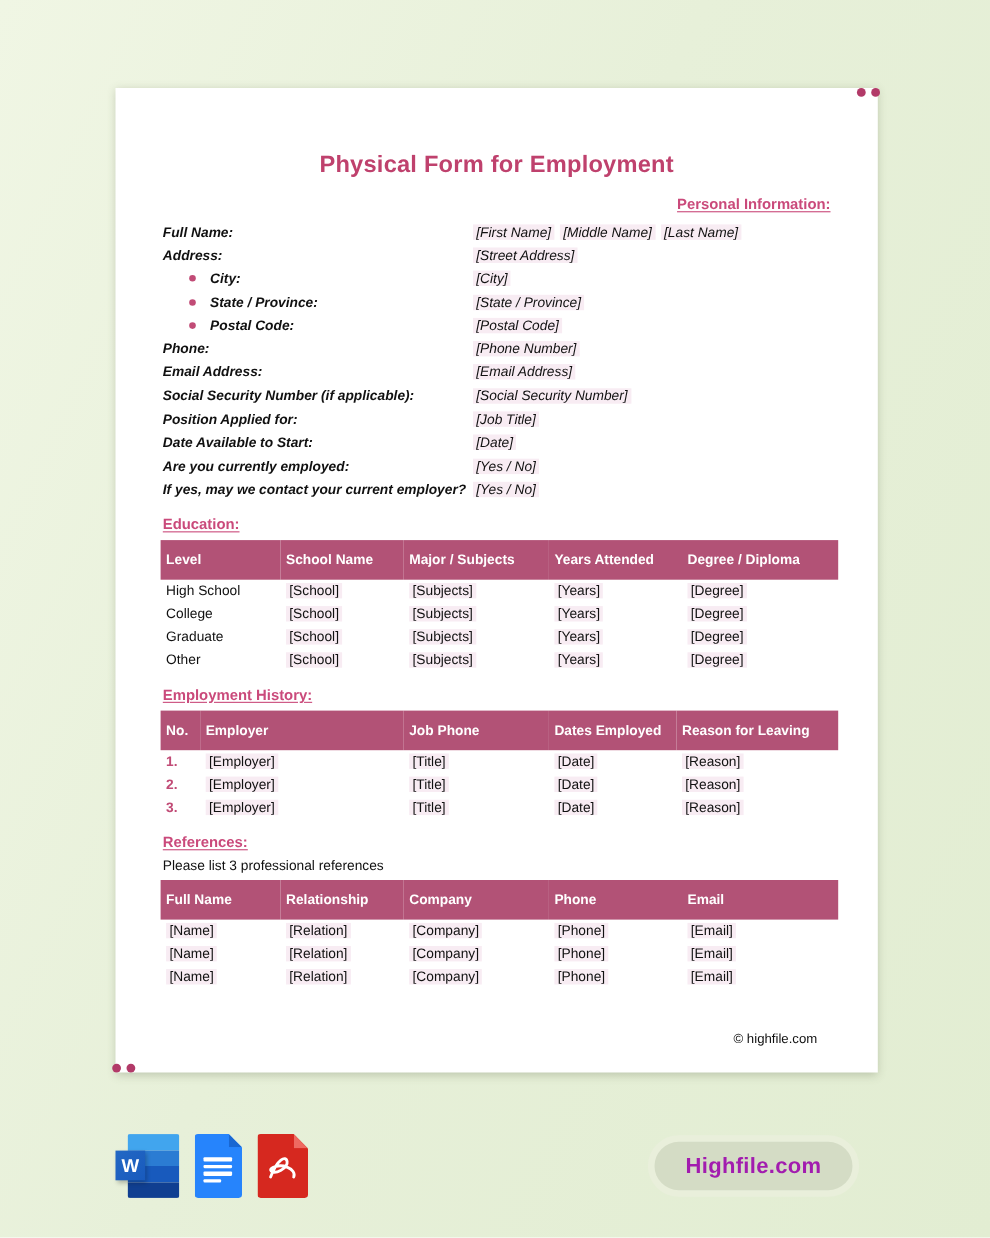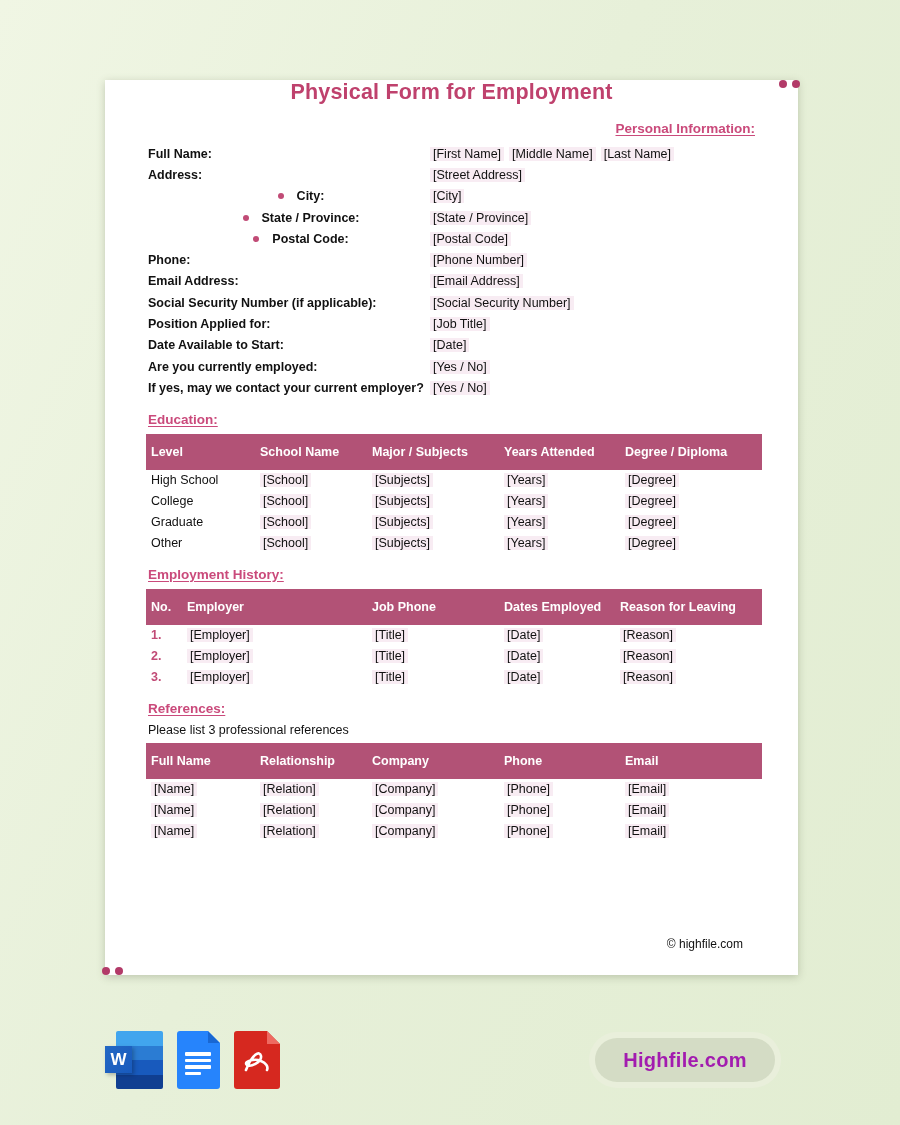--- a/index.html
+++ b/index.html
@@ -10,34 +10,34 @@
     position: relative;
     color:#111;
   }
   .page {
     position:absolute; left:105px; top:80px; width:693px; height:895px;
     background: var(--page-bg, #ffffff);
     box-shadow: 0 2px 8px rgba(90,100,70,0.30);
   }
   .content { padding: 0 43px; position:relative; }
   .doc-title {
-    text-align:center;
+    padding-top:57px; text-align:center;
     font-size:21.5px; font-weight:700; letter-spacing:0.2px;
     color: var(--accent-title, #bf416d);
   }
   .section-heading {
     color: var(--accent-heading, #ca4a7b);
     font-size:13.5px; font-weight:700; text-decoration:underline;
     text-underline-offset:2px;
     margin:13px 0 7px;
   }
   .section-heading.first { margin-top:16px;text-align:right; }
-  .frow { display:flex; align-items:center; height:21.3px; font-size:12.5px; }
+  .frow { display:flex; align-items:center; height:21.3px; font-size:12.5px;font-style:italic; }
   .flabel { width:282px; flex-shrink:0; font-weight:700; display:flex; align-items:center; }
-  .frow.bulleted .flabel { padding-left:24px;justify-content:center; }
+  .frow.bulleted .flabel { padding-left:24px; }
   .bdot { width:6px; height:6px; border-radius:50%; background: var(--bullet, #c14b76); display:inline-block; margin-right:13px; flex-shrink:0; }
   .fvalue { display:flex; gap:5px; font-weight:400; }
   .hl { background: var(--highlight-bg, #f8ecf3); padding:0 3px; white-space:nowrap; }
   .tbl-wrap { margin-left:-2px; }
   .doc-table { border-collapse:collapse; table-layout:fixed; width:616px; }
   .doc-table th {
     background: var(--table-header-bg, #b25276); color:#fff;
     font-size:12.5px; font-weight:700; text-align:left;
     padding:3px 0 3px 5px; height:36px; white-space:nowrap;
   }

